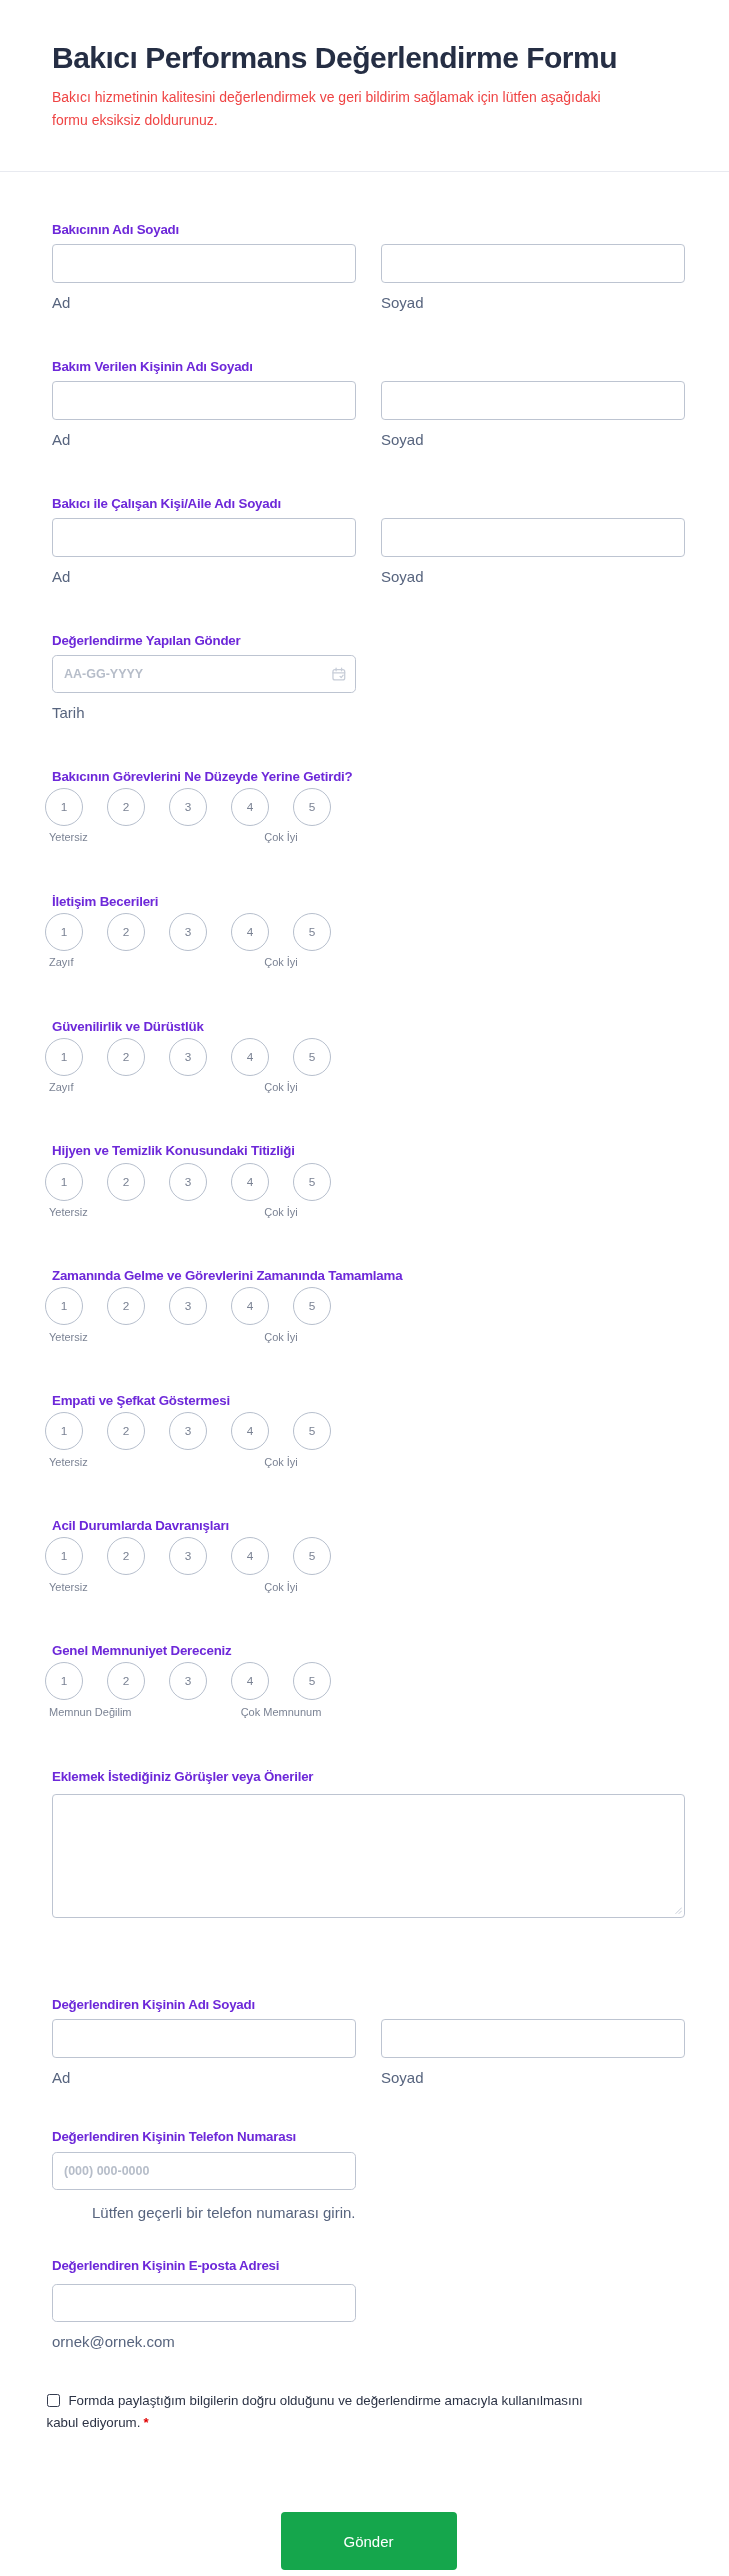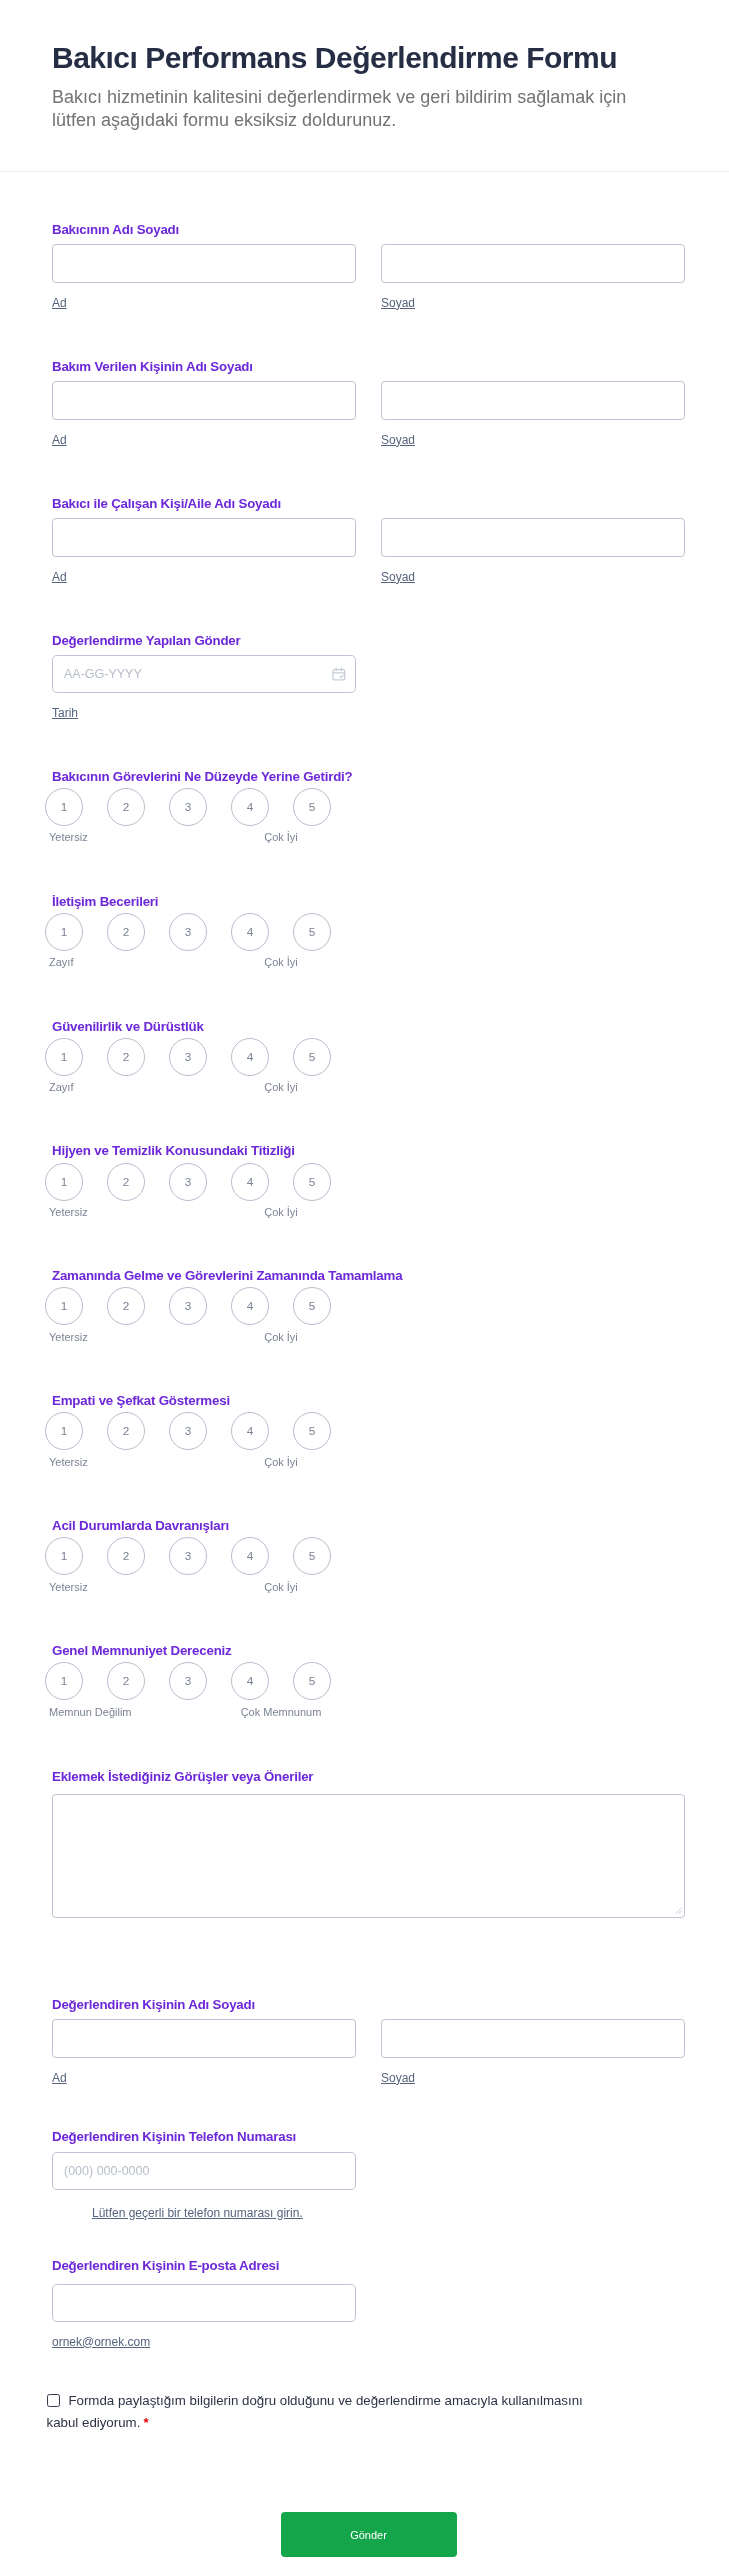--- a/index.html
+++ b/index.html
@@ -6,45 +6,45 @@
   body{
     width:729px;height:2576px;overflow:hidden;background:#ffffff;
     font-family:"Liberation Sans",sans-serif;color:#2c3345;position:relative;
   }
   .header{padding:41px 44px 0 52px;}
   .form-title{
     margin:0;font-size:30px;line-height:34px;font-weight:700;
     letter-spacing:-0.5px;color:#252e44;
   }
   .form-desc{
-    margin:11px 0 0 0;font-size:18px;line-height:23px;color:#737373;max-width:584px;
+    margin:11px 0 0 0;font-size:14px;line-height:23px;color:#ef4444;max-width:584px;
   }
   .header-divider{border:none;border-top:0.8px solid #e8eaf0;margin:39px 0 0 0;}
   main{padding:0 44px 0 52px;}
   .q{margin-top:49px;}
   .qlabel{
     margin:0;font-size:13.3px;line-height:17px;font-weight:700;
     color:#6d28d9;letter-spacing:-0.2px;
   }
   .cols{display:flex;gap:25px;margin-top:5.5px;}
   .col{flex:1;}
   .text-input{
     display:block;width:100%;height:39px;box-sizing:border-box;
     border:0.8px solid #bdc4d1;border-radius:3.9px;background:#fff;
     font-family:"Liberation Sans",sans-serif;font-size:12.5px;color:#2c3345;
     padding:0 11px;outline:none;
   }
-  .sublabel{margin-top:14px;font-size:12px;line-height:12.5px;color:#57647e;text-decoration:underline;}
+  .sublabel{margin-top:14px;font-size:15px;line-height:12.5px;color:#57647e;}
   
   .single-wrap{position:relative;width:304px;margin-top:6.3px;}
   .single-input{
     display:block;width:100%;height:38px;box-sizing:border-box;
     border:0.8px solid #bdc4d1;border-radius:4.7px;background:#fff;
     font-family:"Liberation Sans",sans-serif;font-size:12.5px;color:#2c3345;
-    padding:0 31px 0 11px;outline:none;
+    padding:0 31px 0 11px;outline:none;font-weight:bold;
   }
   .single-input.no-icon{padding-right:3px;}
   ::placeholder{color:#b6bdc9;opacity:1;}
   .cal-icon{
     position:absolute;right:9.4px;top:50%;transform:translateY(-50%);
     width:15.7px;height:15.7px;cursor:pointer;
   }
   
   .q-rating{margin-top:48px;}
   .scale{display:flex;gap:24px;margin:3.1px 0 0 -7px;}
@@ -72,23 +72,23 @@
   .q-phone .sublabel{margin-top:17px;padding-left:40px;}
   
   .consent{margin:42px 0 0 -5.5px;max-width:549px;font-size:13.3px;line-height:22px;color:#2c3345;}
   .checkbox{
     display:inline-block;width:13.3px;height:13.3px;border:1.6px solid #343c4f;border-radius:2.4px;
     background:#fff;vertical-align:-2.4px;margin-right:8.6px;cursor:pointer;box-sizing:border-box;
   }
   .required-star{color:#e00000;font-weight:700;margin-left:3.1px;}
   
   .submit-btn{
-    display:block;margin:78px auto 16px auto;width:176px;height:45px;
+    display:block;margin:78px auto 16px auto;width:176px;height:58px;
     background:#15a64c;color:#ffffff;border:none;border-radius:3.9px;
-    font-family:"Liberation Sans",sans-serif;font-size:11px;font-weight:500;cursor:pointer;
+    font-family:"Liberation Sans",sans-serif;font-size:15px;font-weight:500;cursor:pointer;
   }
 </style>
 </head>
 <body>
 
 <header class="header">
   <h1 class="form-title">Bakıcı Performans Değerlendirme Formu</h1>
   <p class="form-desc">Bakıcı hizmetinin kalitesini değerlendirmek ve geri bildirim sağlamak için lütfen aşağıdaki formu eksiksiz doldurunuz.</p>
 </header>
 <hr class="header-divider">

